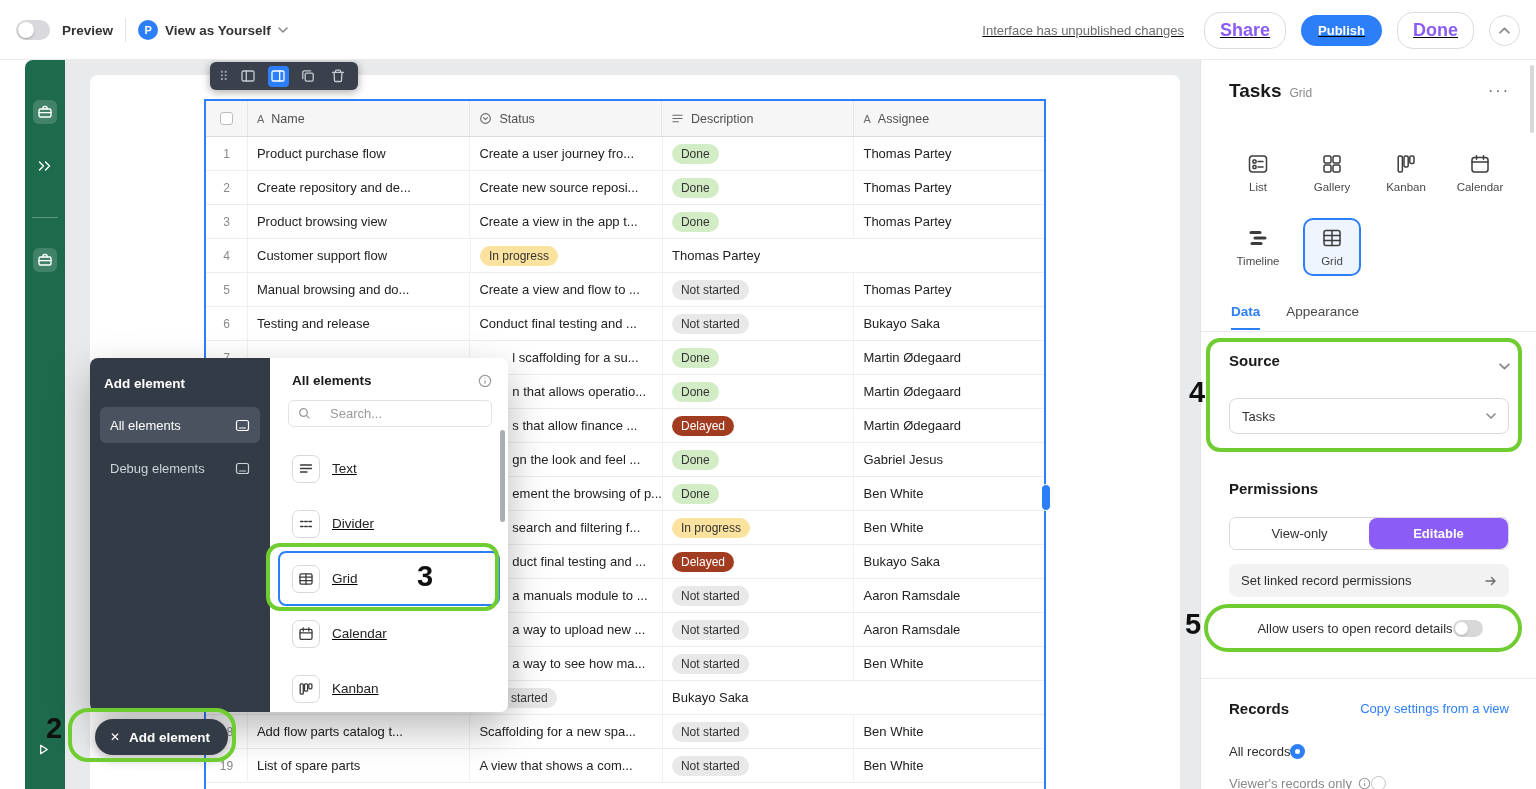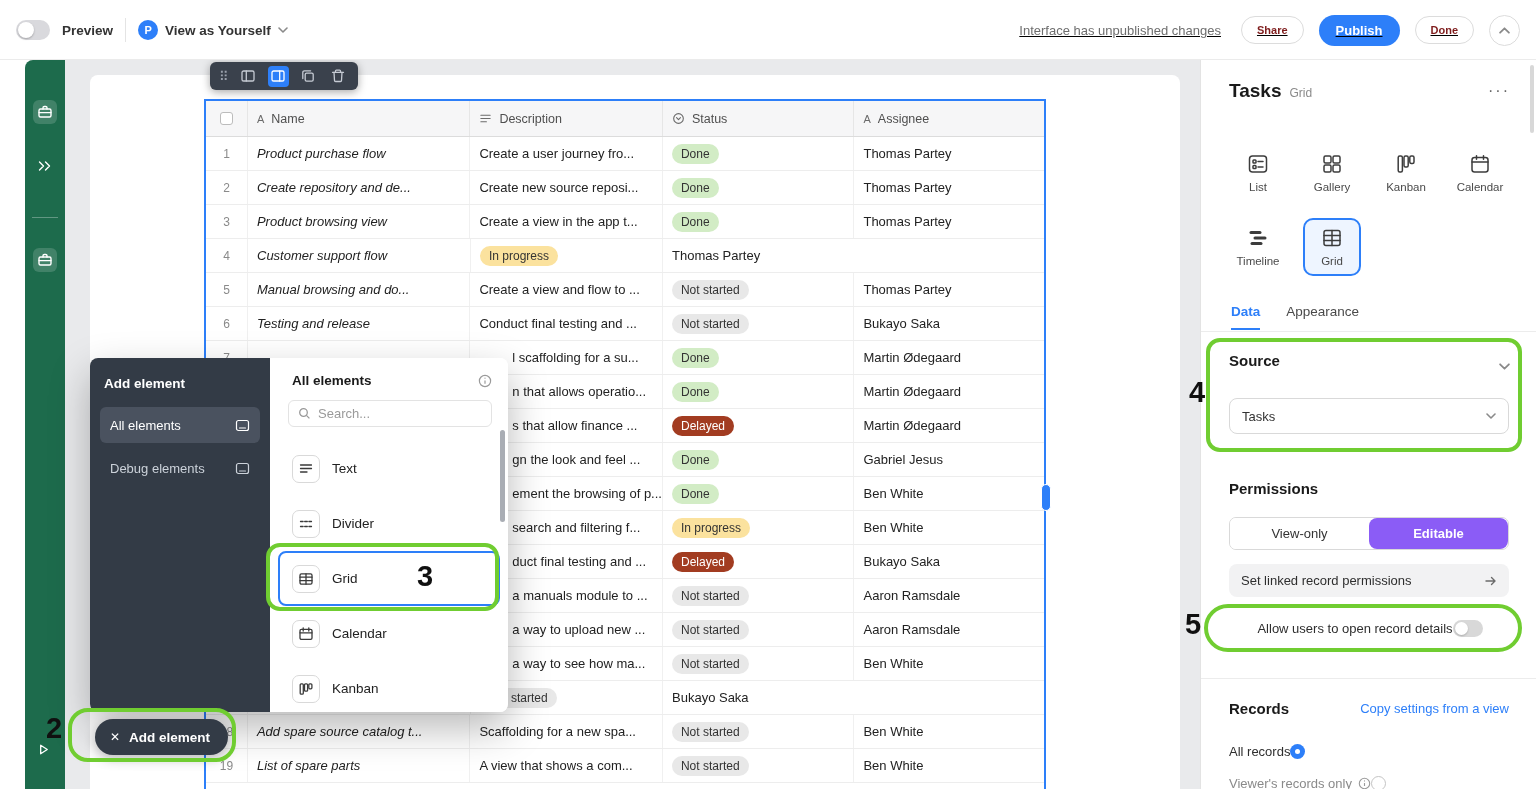--- a/index.html
+++ b/index.html
@@ -11,21 +11,21 @@
   .topbar-left { position: absolute; left: 16px; top: 0; height: 60px; display: flex; align-items: center; gap: 12px; }
   .switch { width: 34px; height: 20px; border-radius: 10px; background: #d9d9dd; position: relative; cursor: pointer; }
   .switch .knob { position: absolute; left: 2px; top: 2px; width: 16px; height: 16px; border-radius: 50%; background: #fff; box-shadow: 0 1px 2px rgba(0,0,0,.25); }
   .preview-label { font-size: 13.5px; font-weight: bold; color: #333; }
   .vdivider { width: 1px; height: 24px; background: #e4e4e4; }
   .avatar { width: 20px; height: 20px; border-radius: 50%; background: #2d7ff9; color: #fff; font-size: 11px; font-weight: bold; display: flex; align-items: center; justify-content: center; }
   .viewas-wrap { display: flex; align-items: center; gap: 7px; cursor: pointer; }
   .viewas { font-size: 13.5px; font-weight: bold; color: #333; }
   .topbar-right { position: absolute; right: 16px; top: 0; height: 60px; display: flex; align-items: center; gap: 15px; text-decoration: underline; }
   .status-text { color: #6e6e6e; font-size: 13px; margin-right: 5px; }
-  .btn-outline { border: 1px solid #dcdcdc; border-radius: 16px; padding: 7px 15px; font-size: 11px; font-weight: bold; color: #7f1d1d; background: #fff; cursor: pointer; }
+  .btn-outline { border: 1px solid #dcdcdc; border-radius: 16px; padding: 7px 15px; font-size: 18px; font-weight: bold; color: #8b5cf6; background: #fff; cursor: pointer; }
   .btn-primary { background: #2d7ff9; color: #fff; border: none; border-radius: 16px; padding: 8px 17px; font-size: 13px; font-weight: bold; cursor: pointer; }
   .btn-circle { width: 31px; height: 31px; border: 1px solid #dcdcdc; border-radius: 50%; display: flex; align-items: center; justify-content: center; color: #555; background: #fff; cursor: pointer; }
   svg.chev-icon { stroke: #8a8a8a; fill: none; stroke-width: 1.6; stroke-linecap: round; stroke-linejoin: round; }
 
   
   .gsidebar { position: absolute; left: 25px; top: 60px; width: 40px; height: 729px; background: #1d6b4c; border-top-left-radius: 8px; z-index: 10; }
   .gs-btn { position: absolute; left: 8px; width: 24px; height: 24px; border-radius: 6px; background: rgba(255,255,255,.16); display: flex; align-items: center; justify-content: center; cursor: pointer; }
   .gs-plain { position: absolute; left: 11px; cursor: pointer; }
   .gs-div { position: absolute; left: 7px; top: 157px; width: 26px; height: 1px; background: rgba(255,255,255,.3); }
   .gs-icon { stroke: #fff; fill: none; stroke-width: 1.4; stroke-linecap: round; stroke-linejoin: round; }
@@ -39,21 +39,21 @@
   .grid-header { display: flex; height: 36px; background: #f6f6f7; border-bottom: 1px solid #dcdcdc; }
   .hcell { display: flex; align-items: center; gap: 7px; padding: 0 9px; font-size: 12.5px; color: #4f4f4f; border-right: 1px solid #e6e6e6; cursor: pointer; }
   .c0 { width: 42px; justify-content: center; }
   .c1 { width: 223px; } .c2 { width: 193px; } .c3 { width: 192px; } .c4 { width: 190px; border-right: none; }
   .hd-checkbox { width: 13px; height: 13px; border: 1.5px solid #bcbcbc; border-radius: 3px; background: #fff; }
   .col-a { font-size: 11px; color: #6b6b6b; }
   .col-icon { stroke: #6b6b6b; fill: none; stroke-width: 1.2; stroke-linecap: round; stroke-linejoin: round; }
   .grid-row { display: flex; height: 34px; border-bottom: 1px solid #ededed; background: #fff; cursor: pointer; }
   .cell { display: flex; align-items: center; padding: 0 9px; font-size: 13px; color: #222; border-right: 1px solid #f0f0f0; white-space: nowrap; overflow: hidden; }
   .c-num { width: 42px; justify-content: center; color: #8a8a8a; font-size: 12px; }
-  .c-name { width: 223px; font-style: italic; } .c-desc { width: 193px; } .c-status { width: 192px; } .c-assignee { width: 190px; border-right: none; }
+  .c-name { width: 223px; } .c-desc { width: 193px; } .c-status { width: 192px; } .c-assignee { width: 190px; border-right: none; }
   .grid-row.partial .c-desc { padding-left: 42px; }
   .pill { padding: 3px 9px; border-radius: 11px; font-size: 12px; color: #333; white-space: nowrap; }
   .pill-done { background: #d2ecc5; }
   .pill-inprogress { background: #fbe29e; }
   .pill-notstarted { background: #e8e8e8; }
   .pill-delayed { background: #a23c21; color: #fff; }
   .resize-handle { position: absolute; right: -7px; top: 383px; width: 10px; height: 27px; background: #2d7ff9; border: 1.5px solid #fff; border-radius: 5px; cursor: ew-resize; }
 
   
   .float-toolbar { position: absolute; left: 210px; top: 62px; height: 28px; background: #3a414c; border-radius: 6px; display: flex; align-items: center; padding: 0 9px; gap: 9px; z-index: 35; box-shadow: 0 2px 8px rgba(0,0,0,.35); }
@@ -66,25 +66,25 @@
   .popover { position: absolute; left: 90px; top: 358px; width: 418px; height: 354px; display: flex; border-radius: 8px; overflow: hidden; z-index: 40; box-shadow: 0 16px 40px rgba(0,0,0,.28); }
   .pop-dark { width: 180px; background: #333b46; padding: 14px 10px; }
   .pop-title { color: #fff; font-size: 13.5px; font-weight: bold; padding: 4px 4px 16px; }
   .pop-item { height: 36px; border-radius: 6px; display: flex; align-items: center; justify-content: space-between; padding: 0 10px; font-size: 13px; color: #ccd2da; margin-bottom: 7px; cursor: pointer; }
   .pop-item.active { background: #4a525f; color: #fff; }
   .frame-icon { stroke: currentColor; fill: none; stroke-width: 1.2; stroke-linecap: round; }
   .pop-white { width: 238px; background: #fff; position: relative; }
   .pw-head { display: flex; align-items: center; justify-content: space-between; padding: 15px 16px 0 22px; }
   .pw-title { font-size: 13.5px; font-weight: bold; color: #1a1a1a; }
   .info-icon { stroke: #9a9a9a; fill: none; stroke-width: 1.2; cursor: pointer; }
-  .pw-search { margin: 12px 16px 0 18px; height: 27px; border: 1px solid #e3e3e3; border-radius: 6px; display: flex; align-items: center; gap: 7px; padding: 0 9px; }
+  .pw-search { margin: 12px 16px 0 18px; height: 27px; border: 1px solid #e3e3e3; border-radius: 6px; display: flex; align-items: center; gap: 19px; padding: 0 9px; }
   .pw-search svg { stroke: #9a9a9a; fill: none; stroke-width: 1.3; flex-shrink: 0; }
   .pw-search input { border: none; outline: none; font-size: 13px; color: #333; width: 100%; font-family: "Liberation Sans", sans-serif; }
   .pw-search input::placeholder { color: #9a9a9a; }
-  .pw-items { position: absolute; top: 83px; left: 0; right: 0; }
+  .pw-items { position: absolute; top: 83px; left: 0; right: 0; text-decoration: underline; }
   .elem-item { height: 55px; margin: 0 8px; display: flex; align-items: center; gap: 12px; padding-left: 12px; border: 2px solid transparent; border-radius: 8px; font-size: 13.5px; color: #222; cursor: pointer; }
   .elem-item.selected { border-color: #2d7ff9; }
   .elem-icon { width: 28px; height: 28px; border: 1px solid #d9d9d9; border-radius: 7px; display: flex; align-items: center; justify-content: center; color: #3a3a3a; flex-shrink: 0; }
   .elem-icon svg { stroke: currentColor; fill: none; stroke-width: 1.3; stroke-linecap: round; stroke-linejoin: round; }
   .pw-scrollbar { position: absolute; right: 3px; top: 72px; width: 5px; height: 92px; background: #a9adb4; border-radius: 3px; cursor: pointer; }
 
   
   .add-el-btn { position: absolute; left: 95px; top: 719px; height: 36px; padding: 0 18px 0 15px; background: #333b46; border-radius: 18px; color: #fff; font-size: 13.5px; font-weight: bold; display: flex; align-items: center; gap: 9px; z-index: 45; box-shadow: 0 4px 12px rgba(0,0,0,.25); cursor: pointer; }
   .x-glyph { font-size: 12px; font-weight: normal; }
 
@@ -204,33 +204,33 @@
 
       <div class="grid-element">
         <div class="grid-header">
           <div class="hcell c0">
               <span class="hd-checkbox"></span>
             </div>
           <div class="hcell c1">
             <span class="col-a">A</span>
             <span>Name</span>
           </div>
-          <div class="hcell c2">
-            <svg class="col-icon" width="13" height="13" viewBox="0 0 14 14">
-                <path d="M2 3.5h10M2 7h10M2 10.5h6"></path>
-              </svg>
-            <span>Description</span>
-          </div>
           <div class="hcell c3">
             <svg class="col-icon" width="13" height="13" viewBox="0 0 14 14">
                 <circle cx="7" cy="7" r="5.2"></circle>
                 <path d="M4.9 6.1l2.1 2.1 2.1-2.1"></path>
               </svg>
             <span>Status</span>
           </div>
+          <div class="hcell c2">
+            <svg class="col-icon" width="13" height="13" viewBox="0 0 14 14">
+                <path d="M2 3.5h10M2 7h10M2 10.5h6"></path>
+              </svg>
+            <span>Description</span>
+          </div>
           <div class="hcell c4">
             <span class="col-a">A</span>
             <span>Assignee</span>
           </div>
         </div>
         <div>
             <div class="grid-row">
     <div class="cell c-num">1</div>
     <div class="cell c-name">Product purchase flow</div>
     <div class="cell c-desc">Create a user journey fro...</div>
@@ -376,21 +376,21 @@
             <div class="grid-row partial">
     <div class="cell c-num">17</div>
     <div class="cell c-name"></div>
     <div class="cell c-status">
                 <span class="pill pill-notstarted">Not started</span>
               </div>
     <div class="cell c-assignee">Bukayo Saka</div>
   </div>
             <div class="grid-row">
     <div class="cell c-num">18</div>
-    <div class="cell c-name">Add spare source catalog t...</div>
+    <div class="cell c-name">Add flow parts catalog t...</div>
     <div class="cell c-desc">Scaffolding for a new spa...</div>
     <div class="cell c-status">
                 <span class="pill pill-notstarted">Not started</span>
               </div>
     <div class="cell c-assignee">Ben White</div>
   </div>
             <div class="grid-row">
     <div class="cell c-num">19</div>
     <div class="cell c-name">List of spare parts</div>
     <div class="cell c-desc">A view that shows a com...</div>

